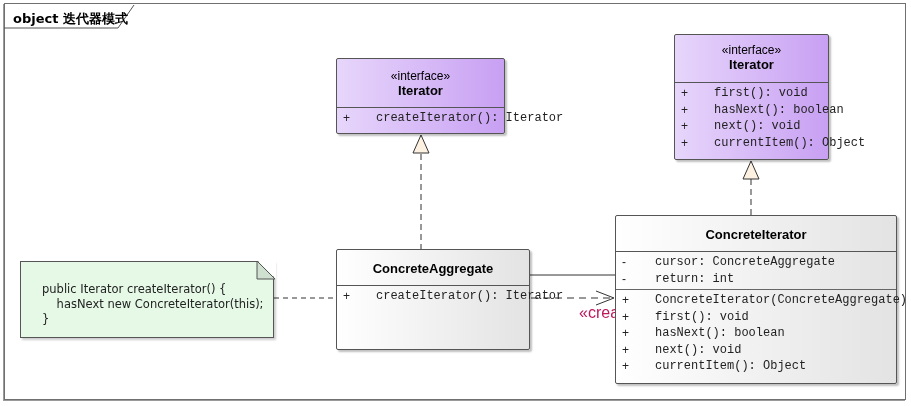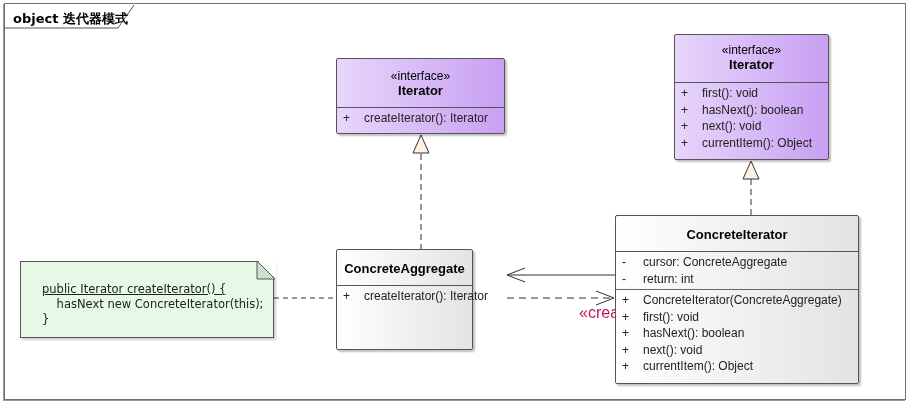--- a/index.html
+++ b/index.html
@@ -14,21 +14,21 @@
          box-shadow: 2px 2px 2px rgba(0,0,0,0.25); font-size:12px; color:#222; }
   .iface { background: linear-gradient(to right, #e7d6fb 0%, #c8a0f3 100%); }
   .conc { background: linear-gradient(to right, #ffffff 0%, #e3e3e3 100%); }
   .cls .hdr { text-align:center; border-bottom:1px solid #555; box-sizing:border-box; }
   .cls .stereo { font-size:12px; color:#000; }
   .cls .name { font-weight:bold; font-size:13px; color:#000; }
   .cls .sec { border-bottom:1px solid #666; padding:2px 0 3px 0; }
   .cls .sec:last-child { border-bottom:none; }
   .row { height:16.5px; line-height:16.5px; white-space:nowrap; position:relative; }
   .vis { position:absolute; left:6px; width:10px; }
-  .txt { position:absolute; left:27px; }
+  .txt { position:absolute; left:39px;font-family:Liberation Mono, monospace; }
   .note { position:absolute; left:20px; top:261px; width:254px; height:77px; background:#e6f9e7;
           border:1px solid #555; box-sizing:border-box; box-shadow:2px 2px 2px rgba(0,0,0,0.2);
           font-size:12px; color:#222; font-family:"DejaVu Sans", sans-serif; }
   .note .line { position:absolute; left:21px; white-space:pre; font-size:11.5px; }
   svg.conn { position:absolute; left:0; top:0; width:911px; height:406px; pointer-events:none; }
   .create-label { position:absolute; left:531px; top:304px; font-size:16px; color:#be185d;margin-left:48px; }
 </style>
 </head>
 <body>
 
@@ -94,33 +94,33 @@
         <span class="vis">+</span>
         <span class="txt">next(): void</span>
       </div>
     <div class="row">
         <span class="vis">+</span>
         <span class="txt">currentItem(): Object</span>
       </div>
   </div>
 </div>
 
-<div class="cls conc" style="left:336px; top:249px; width:137px; height:101px;">
+<div class="cls conc" style="left:336px; top:249px; width:194px; height:101px;">
   <div class="hdr" style="height:36px; padding-top:11px;">
     <div class="name">ConcreteAggregate</div>
   </div>
   <div class="sec">
     <div class="row">
       <span class="vis">+</span>
       <span class="txt">createIterator(): Iterator</span>
     </div>
   </div>
 </div>
 
-<div class="cls conc" style="left:615px; top:215px; width:244px; height:169px;">
+<div class="cls conc" style="left:615px; top:215px; width:282px; height:169px;">
   <div class="hdr" style="height:36px; padding-top:11px;">
     <div class="name">ConcreteIterator</div>
   </div>
   <div class="sec" style="padding-bottom:2px;">
     <div class="row">
         <span class="vis">-</span>
         <span class="txt">cursor: ConcreteAggregate</span>
       </div>
     <div class="row">
         <span class="vis">-</span>
@@ -145,21 +145,21 @@
         <span class="txt">next(): void</span>
       </div>
     <div class="row">
         <span class="vis">+</span>
         <span class="txt">currentItem(): Object</span>
       </div>
   </div>
 </div>
 
 <div class="note">
-  <div class="line" style="top:20px;text-decoration:underline;">public Iterator createIterator() {</div>
+  <div class="line" style="top:20px;">public Iterator createIterator() {</div>
   <div class="line" style="top:35px;">    hasNext new ConcreteIterator(this);</div>
   <div class="line" style="top:50px;">}</div>
 </div>
 <svg class="conn">
   <polygon points="257,261 275,279 257,279" fill="#cfe0d0" stroke="#555" stroke-width="1"></polygon>
   <polygon points="257,260 276,260 276,279" fill="#ffffff" stroke="none"></polygon>
   <line x1="257" y1="261" x2="275" y2="279" stroke="#555" stroke-width="1"></line>
 </svg>
 
 </body></html>

